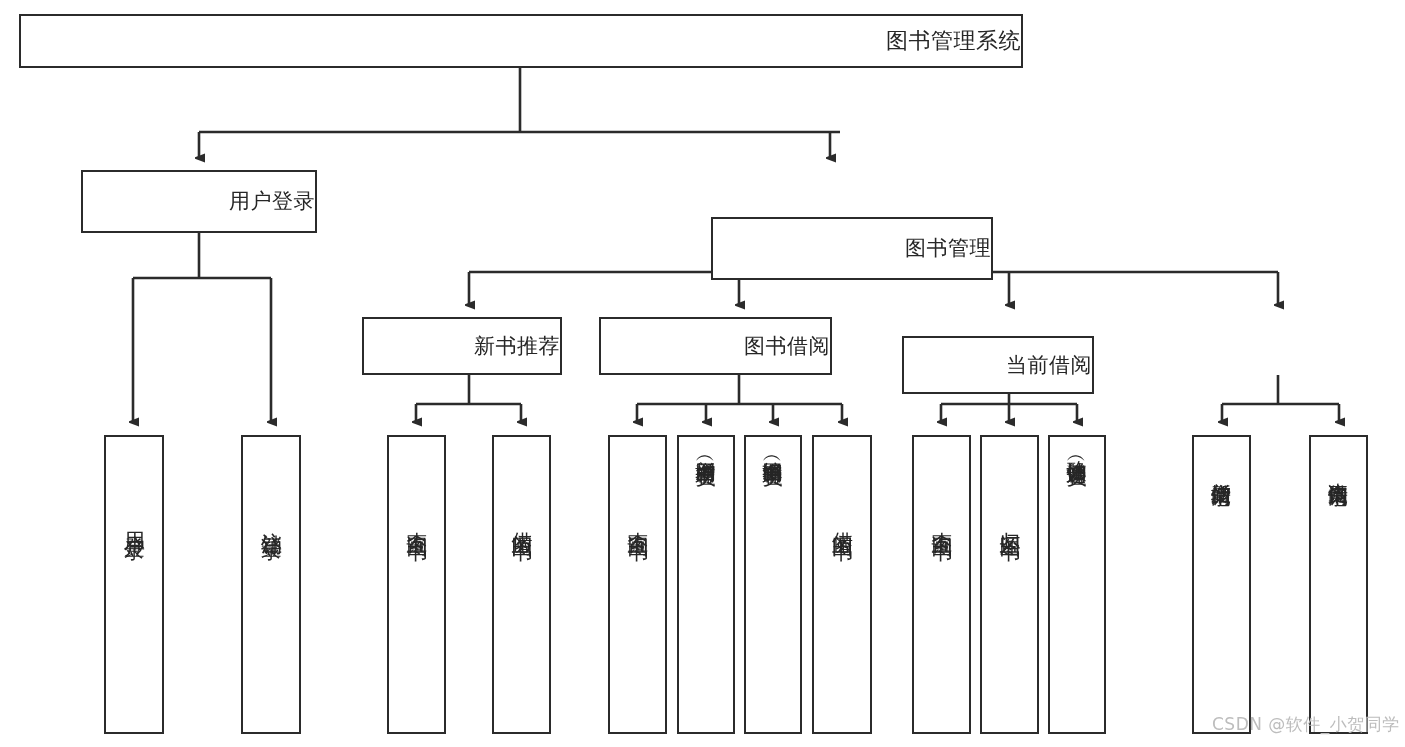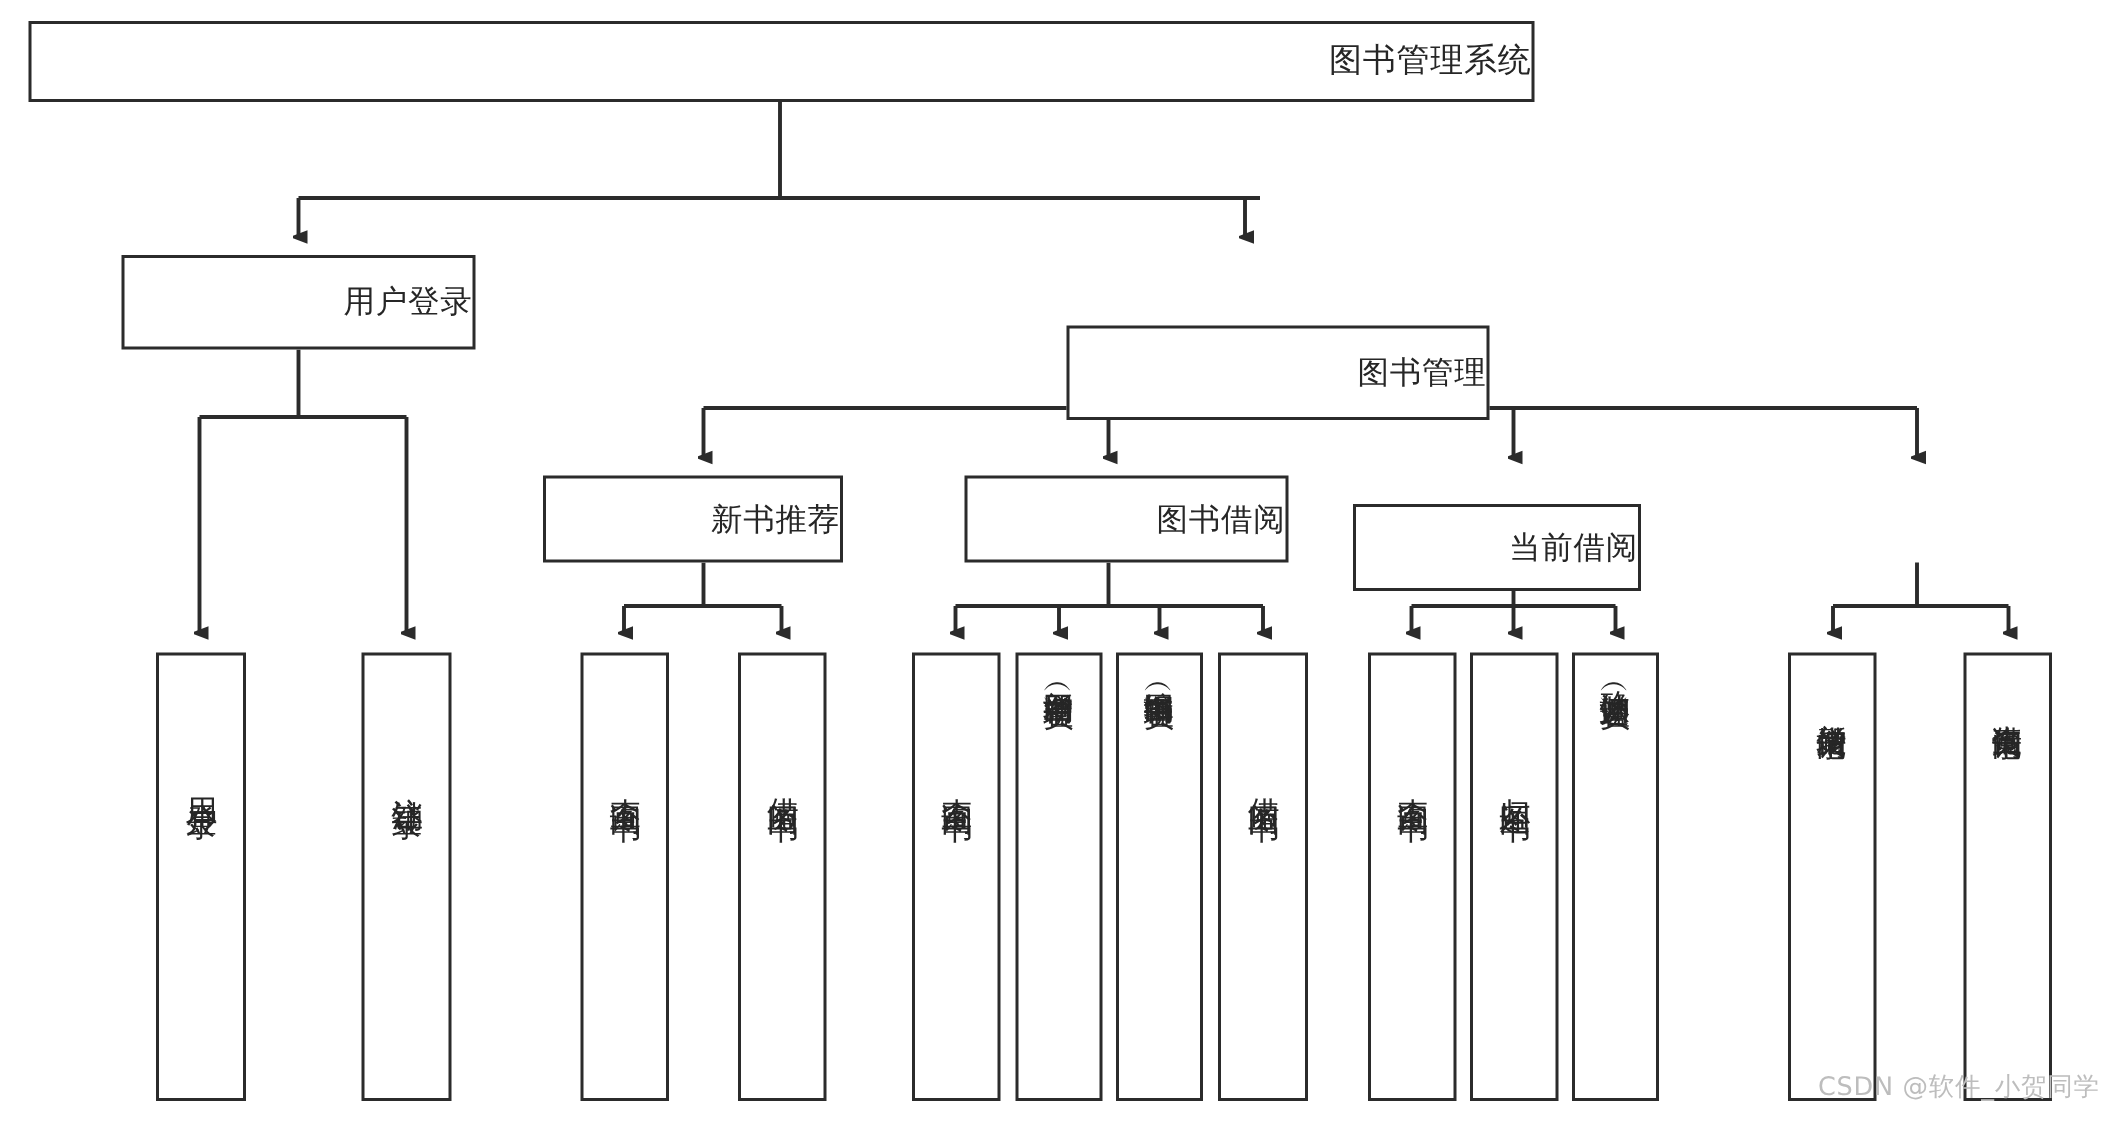--- a/index.html
+++ b/index.html
@@ -146,21 +146,21 @@
   </div>
 
   <div class="node horiz" style="left:711px; top:170px; width:282px; height:63px;margin-top:47px;">
     <span class="node-label">图书管理</span>
   </div>
 
   <div class="node horiz" style="left:362px; top:317px; width:200px; height:58px;">
     <span class="node-label">新书推荐</span>
   </div>
 
-  <div class="node horiz" style="left:643px; top:317px; width:216px; height:58px;">
+  <div class="node horiz" style="left:599px; top:317px; width:233px; height:58px;">
     <span class="node-label">图书借阅</span>
   </div>
 
   <div class="node horiz" style="left:902px; top:336px; width:192px; height:58px;">
     <span class="node-label">当前借阅</span>
   </div>
 
 
   <div class="node vert" style="left:104px; top:435px; width:60px; height:299px; padding-top:78px;">
     <span class="node-label">用户登录</span>

